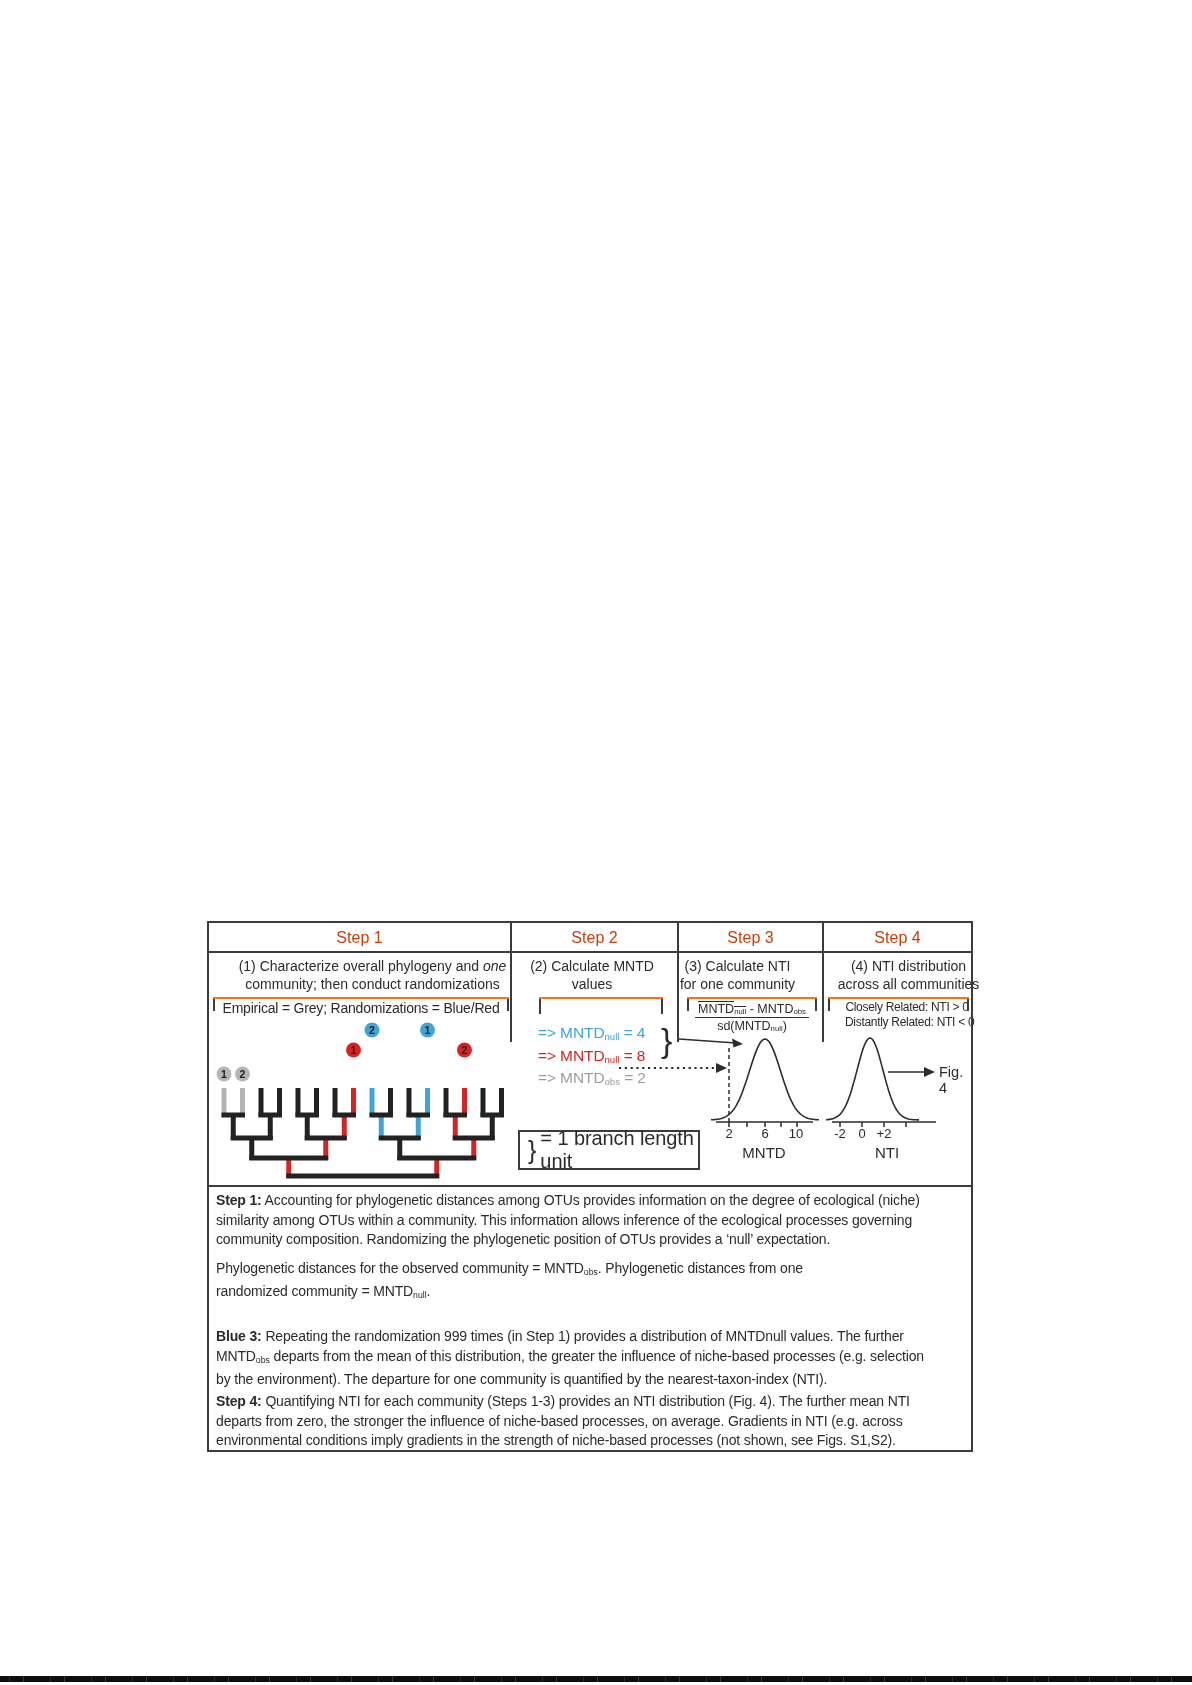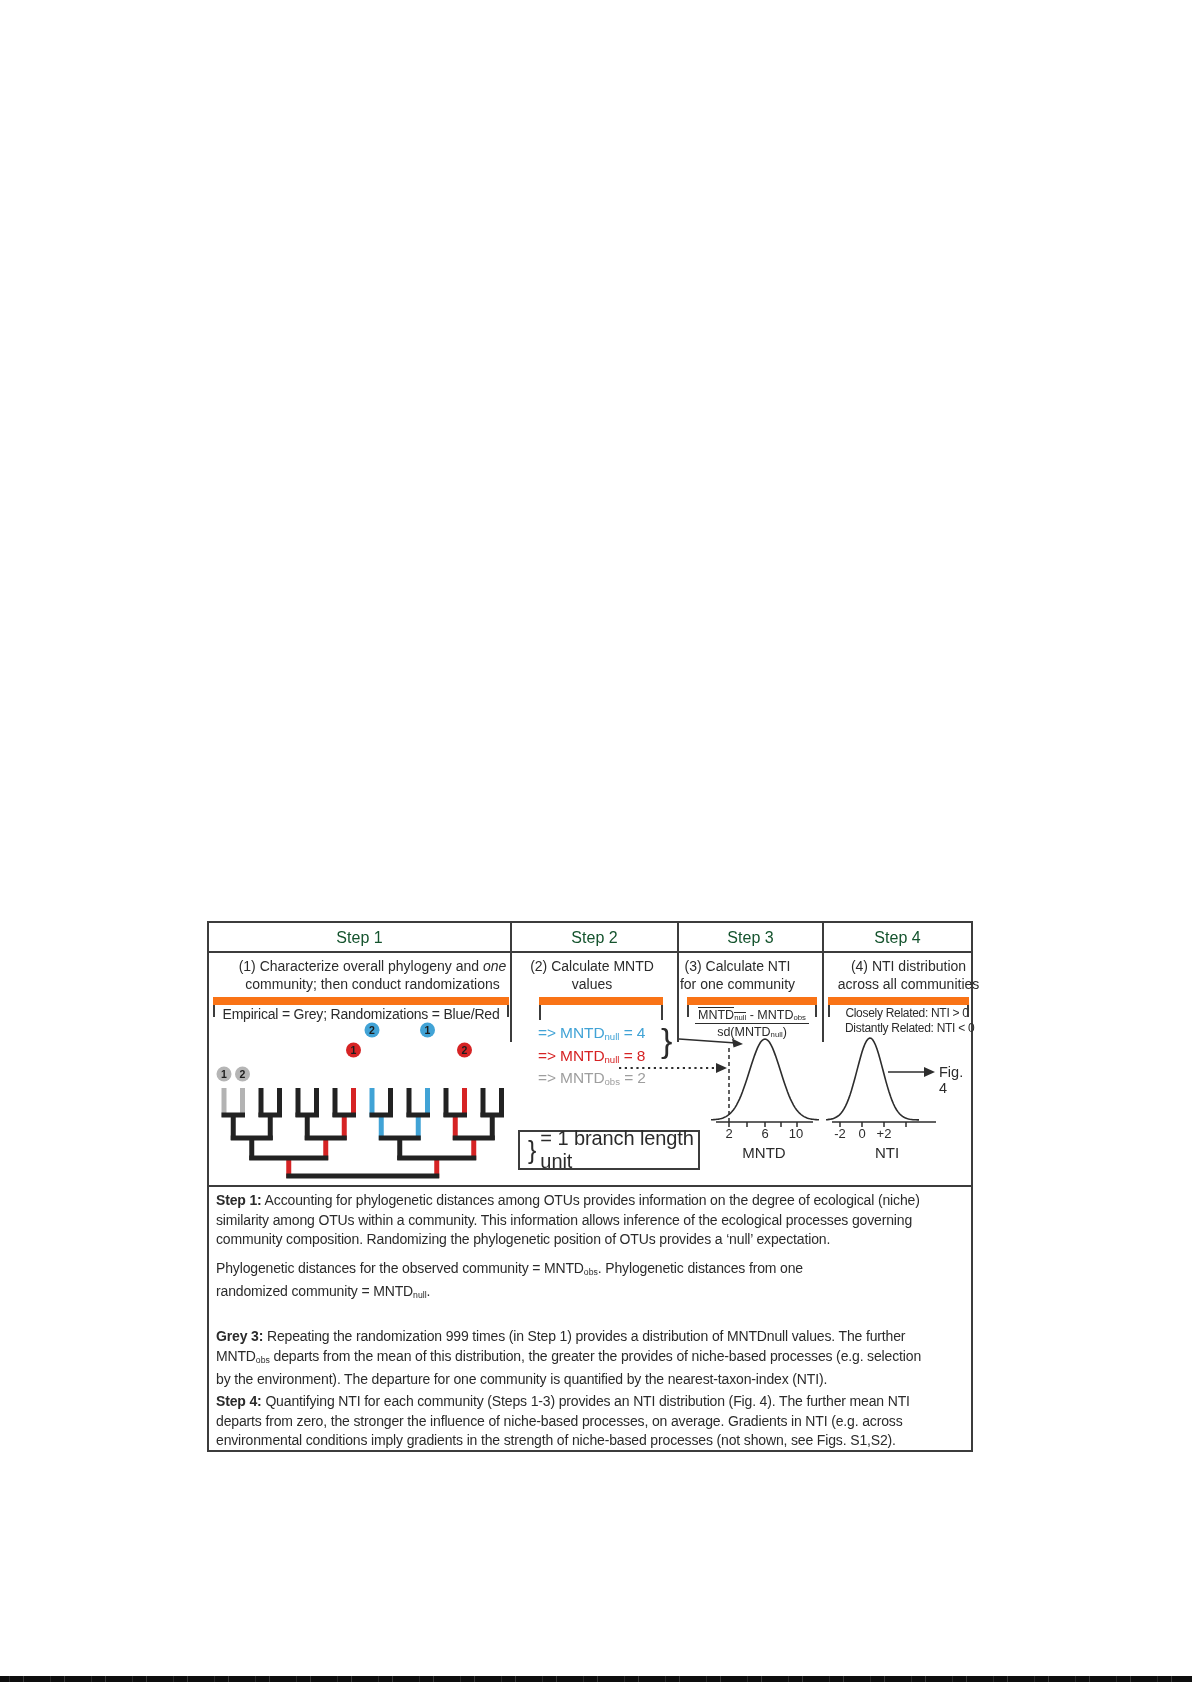--- a/index.html
+++ b/index.html
@@ -1,26 +1,26 @@
 <!DOCTYPE html>
 <html><head>
 <meta charset="utf-8">
 <style>
   html,body{margin:0;padding:0;background:#ffffff;width:1192px;height:1685px;position:relative;
     font-family:"Liberation Sans","DejaVu Sans",sans-serif;color:#2b2b2b;}
   #page{position:absolute;inset:0;background:#ffffff;overflow:hidden;}
   #figure{position:absolute;left:207px;top:921px;width:766px;height:531px;
     border:2px solid #3c3c3c;box-sizing:border-box;background:#fff;}
   .abs{position:absolute;}
-  .hcell{position:absolute;top:0;height:28px;line-height:29px;text-align:center;font-size:16px;color:#14532d;}
+  .hcell{position:absolute;top:0;height:28px;line-height:29px;text-align:center;font-size:16px;color:#c2410c;}
   .hline{position:absolute;left:0;top:28px;width:100%;height:2px;background:#3c3c3c;}
   .vsep{position:absolute;top:0;width:2px;height:119px;background:#3c3c3c;}
   .pdivider{position:absolute;left:0;top:262px;width:100%;height:2px;background:#3c3c3c;}
   .desc{position:absolute;top:34px;text-align:center;font-size:14px;line-height:18px;color:#2b2b2b;margin-left:13px;}
-  .bracket{position:absolute;border-top:8px solid #f97316;text-align:center;}
+  .bracket{position:absolute;border-top:2px solid #f97316;text-align:center;}
   .bracket::before,.bracket::after{content:"";position:absolute;top:0;width:2px;background:#3c3c3c;height:12px;}
   .bracket::before{left:0}.bracket::after{right:0}
   .bracket.tall::before,.bracket.tall::after{height:15px;}
   .blabel{font-size:14px;letter-spacing:-0.2px;padding-top:1px;white-space:nowrap;}
   .eq{font-size:15.5px;line-height:19px;white-space:nowrap;letter-spacing:-0.1px;}
   .sub{font-size:0.62em;vertical-align:-0.18em;letter-spacing:0;}
   .over{border-top:1.4px solid #2c2c2c;}
   .brace{position:absolute;font-size:34px;font-weight:400;color:#2b2b2b;line-height:40px;}
   .fracnum{display:inline-block;border-bottom:1.5px solid #2c2c2c;padding:1px 3px 1px;font-size:12.5px;white-space:nowrap;}
   .fracden{font-size:12.5px;margin-top:1px;white-space:nowrap;}
@@ -197,22 +197,22 @@
     <div class="cap" style="top:268px">
       <div class="line"><span style="font-weight: bold;">Step 1:</span><span>  Accounting for phylogenetic distances among OTUs provides information on the degree of ecological (niche)</span></div>
       <div class="line"><span>similarity among OTUs within a community. This information allows inference of the ecological processes governing</span></div>
       <div class="line"><span>community composition. Randomizing the phylogenetic position of OTUs provides a ‘null’ expectation.</span></div>
     </div>
     <div class="cap" style="top:336px">
       <div class="line"><span>Phylogenetic distances for the observed community = MNTD</span><span class="sub">obs</span><span>. Phylogenetic distances from one</span></div>
       <div class="line"><span>randomized community = MNTD</span><span class="sub">null</span><span>.</span></div>
     </div>
     <div class="cap" style="top:404px">
-      <div class="line"><span style="font-weight: bold;">Grey 3:</span><span>  Repeating the randomization 999 times (in Step 1) provides a distribution of MNTDnull values. The further</span></div>
-      <div class="line"><span>MNTD</span><span class="sub">obs</span><span> departs from the mean of this distribution, the greater the provides of niche-based processes (e.g. selection</span></div>
+      <div class="line"><span style="font-weight: bold;">Blue 3:</span><span>  Repeating the randomization 999 times (in Step 1) provides a distribution of MNTDnull values. The further</span></div>
+      <div class="line"><span>MNTD</span><span class="sub">obs</span><span> departs from the mean of this distribution, the greater the influence of niche-based processes (e.g. selection</span></div>
       <div class="line"><span>by the environment). The departure for one community is quantified by the nearest-taxon-index (NTI).</span></div>
     </div>
     <div class="cap" style="top:469px">
       <div class="line"><span style="font-weight: bold;">Step 4:</span><span>  Quantifying NTI for each community (Steps 1-3) provides an NTI distribution (Fig. 4). The further mean NTI</span></div>
       <div class="line"><span>departs from zero, the stronger the influence of niche-based processes, on average. Gradients in NTI (e.g. across</span></div>
       <div class="line"><span>environmental conditions imply gradients in the strength of niche-based processes (not shown, see Figs. S1,S2).</span></div>
     </div>
   </div>
 
   <div id="scan-strip"></div>

